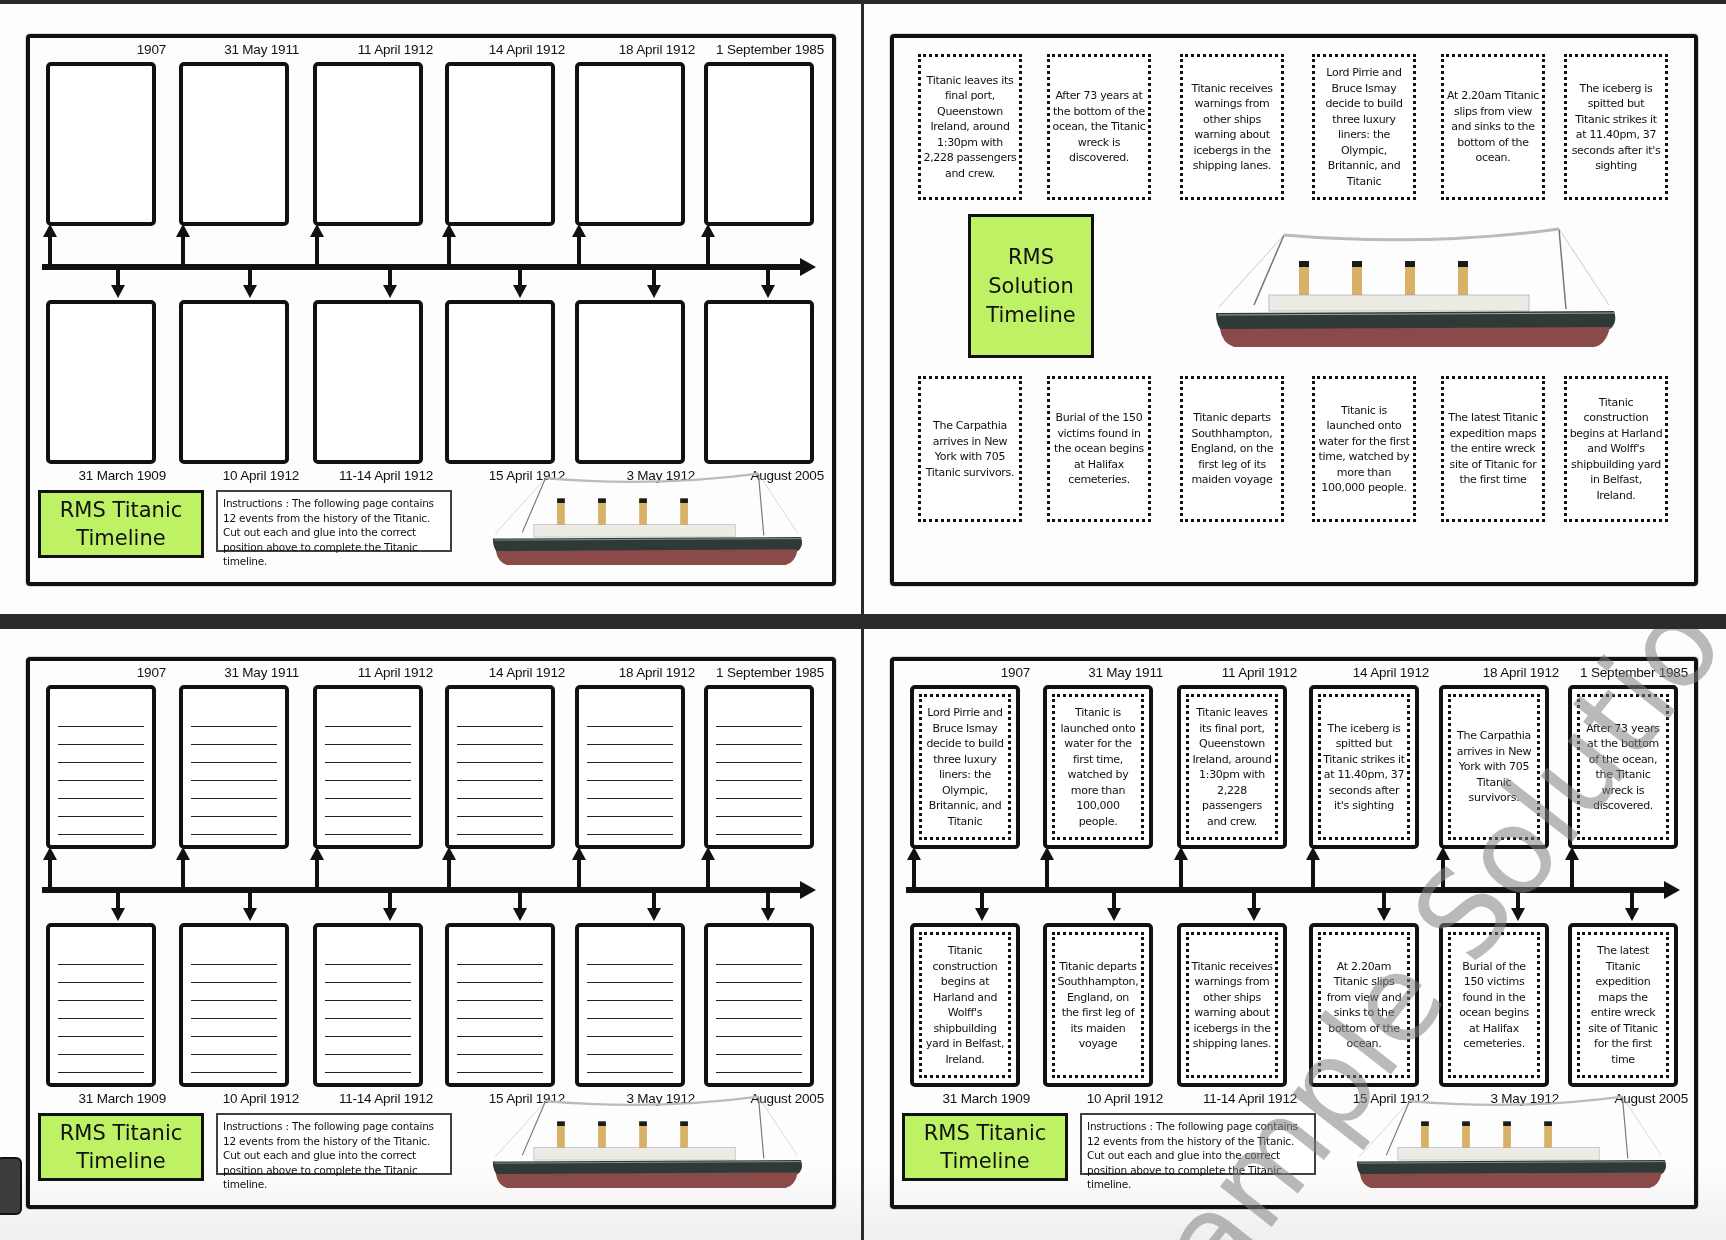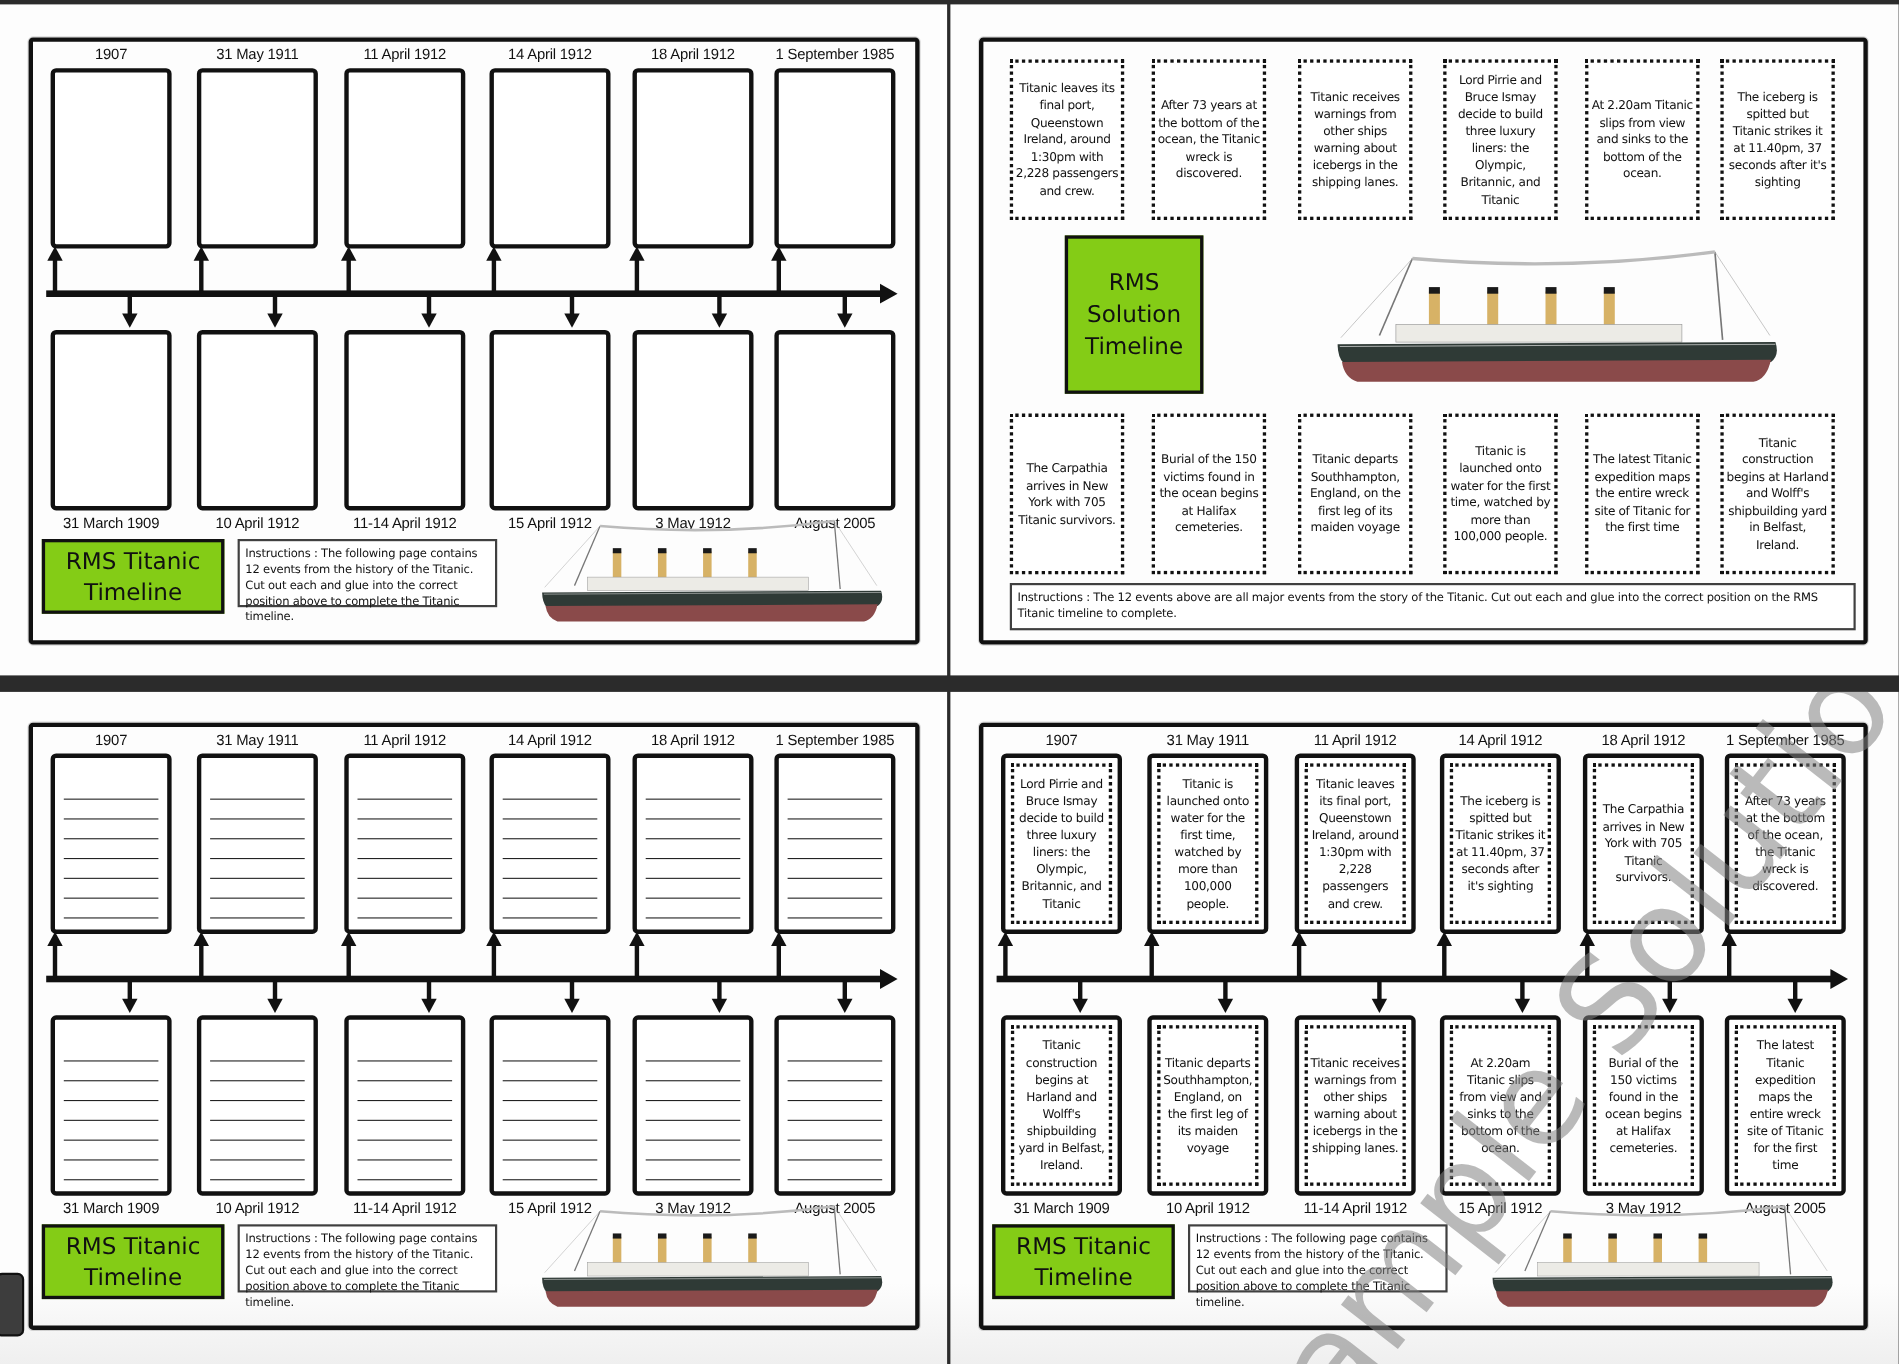--- a/index.html
+++ b/index.html
@@ -19,21 +19,21 @@
 
   .frame {
     position:absolute; border:4px solid #111; border-radius:4px;
     box-shadow: 0 0 0 1px rgba(0,0,0,0.15);
   }
   .tl .frame, .bl .frame { left:26px; top:30px; width:802px; height:544px; }
   .tr .frame, .br .frame { left:26px; top:30px; width:800px; height:544px; }
   .bl .frame, .br .frame { top:28px; height:544px; }
 
   .date {
-    position:absolute; width:130px; text-align:center;
+    position:absolute; width:130px; text-align:right;
     font-family:"Liberation Sans Narrow","Liberation Sans", sans-serif;
     font-size:13.5px; letter-spacing:-0.2px;
   }
   .slot {
     position:absolute; width:110px; height:164px;
     border:4px solid #111; border-radius:5px; background:#fff;
     box-sizing:border-box;
   }
   .slot.lined { padding:20px 8px 0 8px; }
   .slot.lined .ln { height:17px; border-bottom:1.2px solid #222; }
@@ -57,21 +57,21 @@
     content:""; position:absolute; left:-5px; top:-12px; width:0; height:0;
     border-left:7px solid transparent; border-right:7px solid transparent;
     border-bottom:13px solid #111;
   }
   .tick.down::after {
     content:""; position:absolute; left:-5px; bottom:-12px; width:0; height:0;
     border-left:7px solid transparent; border-right:7px solid transparent;
     border-top:13px solid #111;
   }
   .title-box {
-    position:absolute; border:3px solid #111; background:#84cc16;
+    position:absolute; border:3px solid #111; background:#bef264;
     display:flex; align-items:center; justify-content:center; text-align:center;
     font-size:21px; line-height:30px;
   }
   .instr-box {
     position:absolute; border:2px solid #404040; background:#fff;
     font-size:10.5px; line-height:14.5px; padding:4px 5px; box-sizing:border-box;
     letter-spacing:-0.2px;
   }
   .ship { position:absolute; }
   .tr .cut-card {
@@ -228,23 +228,20 @@
             <span>Titanic is launched onto water for the first time, watched by more than 100,000 people.</span>
       </div>
       <div class="cut-card" style="left:577px; top:372px; height:146px;">
             <span>The latest Titanic expedition maps the entire wreck site of Titanic for the first time</span>
       </div>
       <div class="cut-card" style="left:700px; top:372px; height:146px;">
             <span>Titanic construction begins at Harland and Wolff's shipbuilding yard in Belfast, Ireland.</span>
       </div>
     </div>
 
-  <div class="instr-box" style="left:54px; top:526px; width:769px; height:43px;">
-    <span>Instructions : The 12 events above are all major events from the story of the Titanic. Cut out each and glue into the correct position on the RMS Titanic timeline to complete.</span>
-  </div>
 </div>
 
 <div class="page bl">
   <div class="frame"></div>
   <div class="timeline-layer">
       <div class="date" style="left:36px; top:36px;">1907</div>
       <div class="date" style="left:169px; top:36px;">31 May 1911</div>
       <div class="date" style="left:303px; top:36px;">11 April 1912</div>
       <div class="date" style="left:435px; top:36px;">14 April 1912</div>
       <div class="date" style="left:565px; top:36px;">18 April 1912</div>

